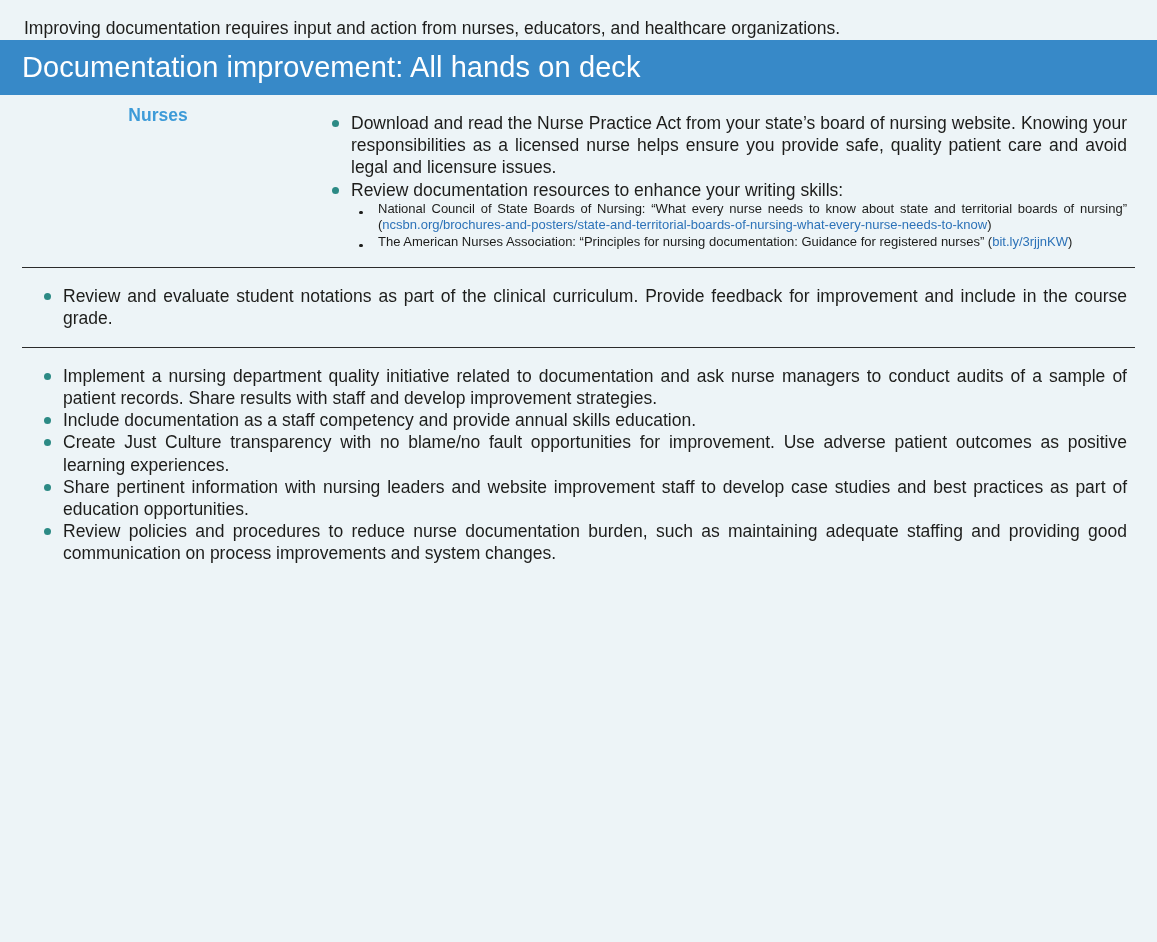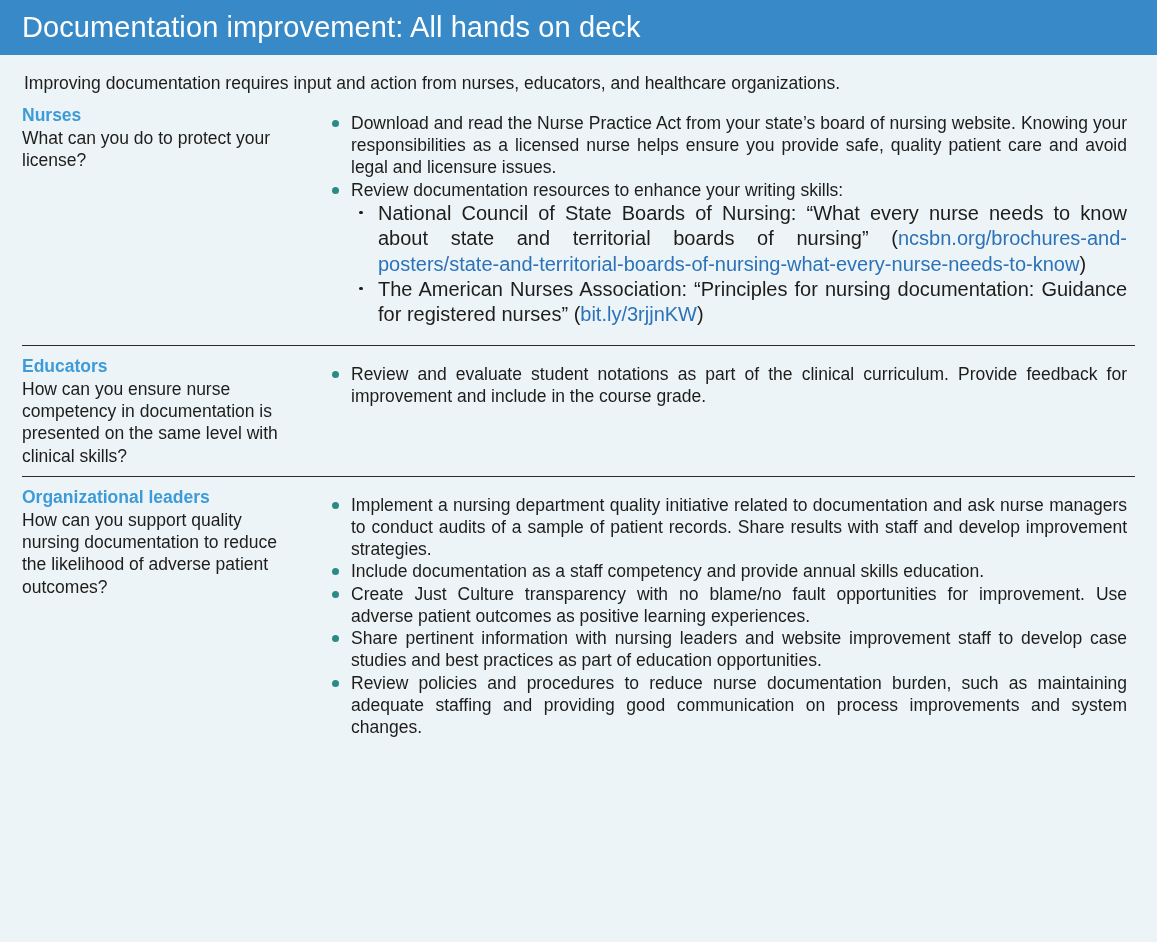--- a/index.html
+++ b/index.html
@@ -57,20 +57,21 @@
     height: 1px;
     background: #2b2b2b;
     margin: 9px 22px 0 22px;
   }
   .sec-left {
     width: 288px;
     flex: 0 0 288px;
     box-sizing: border-box;
     padding-right: 16px;
     padding-top: 9px;
+    text-align: center;
   }
   .sec-right {
     flex: 1 1 auto;
     box-sizing: border-box;
     padding-top: 9px;
     padding-left: 10px;
   }
   .sec-heading {
     color: #3d9bd8;
     font-size: 17.5px;
@@ -112,21 +113,21 @@
   }
   ul.subbullets {
     list-style: none;
     margin: 0;
     padding: 0;
   }
   ul.subbullets > li {
     position: relative;
     padding-left: 27px;
     color: #1d1d1b;
-    font-size: 20px;
+    font-size: 13px;
     line-height: 1.27;
     text-align: justify;
     text-justify: inter-word;
   }
   ul.subbullets > li::before {
     content: "";
     position: absolute;
     left: 8px;
     top: 10px;
     width: 3.5px;
@@ -136,65 +137,56 @@
   }
   .link {
     color: #2c72b8;
   }
 </style>
 </head>
 <body>
 
 <div id="page">
 
+  <div id="intro">Improving documentation requires input and action from nurses, educators, and healthcare organizations.</div>
+
   <div id="header-bar">
     <div id="header-title">Documentation improvement: All hands on deck</div>
   </div>
-
-  <div id="intro">Improving documentation requires input and action from nurses, educators, and healthcare organizations.</div>
 
   <div id="sections-container">
       <div class="section">
         <div class="section-inner">
           <div class="sec-left">
             <div class="sec-heading">Nurses</div>
-            <div class="sec-question">What can you do to protect your license?</div>
           </div>
           <div class="sec-right">
             <ul class="bullets">
               <li><span>Download and read the Nurse Practice Act from your state’s board of nursing website. Knowing your responsibilities as a licensed nurse helps ensure you provide safe, quality patient care and avoid legal and licensure issues.</span></li>
               <li><span>Review documentation resources to enhance your writing skills:</span><ul class="subbullets">
                   <li><span>National Council of State Boards of Nursing: “What every nurse needs to know about state and territorial boards of nursing” (</span><span class="link">ncsbn.org/brochures-and-posters/state-and-territorial-boards-of-nursing-what-every-nurse-needs-to-know</span><span>)</span></li>
                   <li><span>The American Nurses Association: “Principles for nursing documentation: Guidance for registered nurses” (</span><span class="link">bit.ly/3rjjnKW</span><span>)</span></li>
                 </ul></li>
             </ul>
           </div>
         </div>
       </div>
       <div class="divider"></div>
       <div class="section">
         <div class="section-inner">
-          <div class="sec-left">
-            <div class="sec-heading">Educators</div>
-            <div class="sec-question">How can you ensure nurse competency in documentation is presented on the same level with clinical skills?</div>
-          </div>
           <div class="sec-right">
             <ul class="bullets">
               <li><span>Review and evaluate student notations as part of the clinical curriculum. Provide feedback for improvement and include in the course grade.</span></li>
             </ul>
           </div>
         </div>
       </div>
       <div class="divider"></div>
       <div class="section">
         <div class="section-inner">
-          <div class="sec-left">
-            <div class="sec-heading">Organizational leaders</div>
-            <div class="sec-question">How can you support quality nursing documentation to reduce the likelihood of adverse patient outcomes?</div>
-          </div>
           <div class="sec-right">
             <ul class="bullets">
               <li><span>Implement a nursing department quality initiative related to documentation and ask nurse managers to conduct audits of a sample of patient records. Share results with staff and develop improvement strategies.</span></li>
               <li><span>Include documentation as a staff competency and provide annual skills education.</span></li>
               <li><span>Create Just Culture transparency with no blame/no fault opportunities for improvement. Use adverse patient outcomes as positive learning experiences.</span></li>
               <li><span>Share pertinent information with nursing leaders and website improvement staff to develop case studies and best practices as part of education opportunities.</span></li>
               <li><span>Review policies and procedures to reduce nurse documentation burden, such as maintaining adequate staffing and providing good communication on process improvements and system changes.</span></li>
             </ul>
           </div>
         </div>

